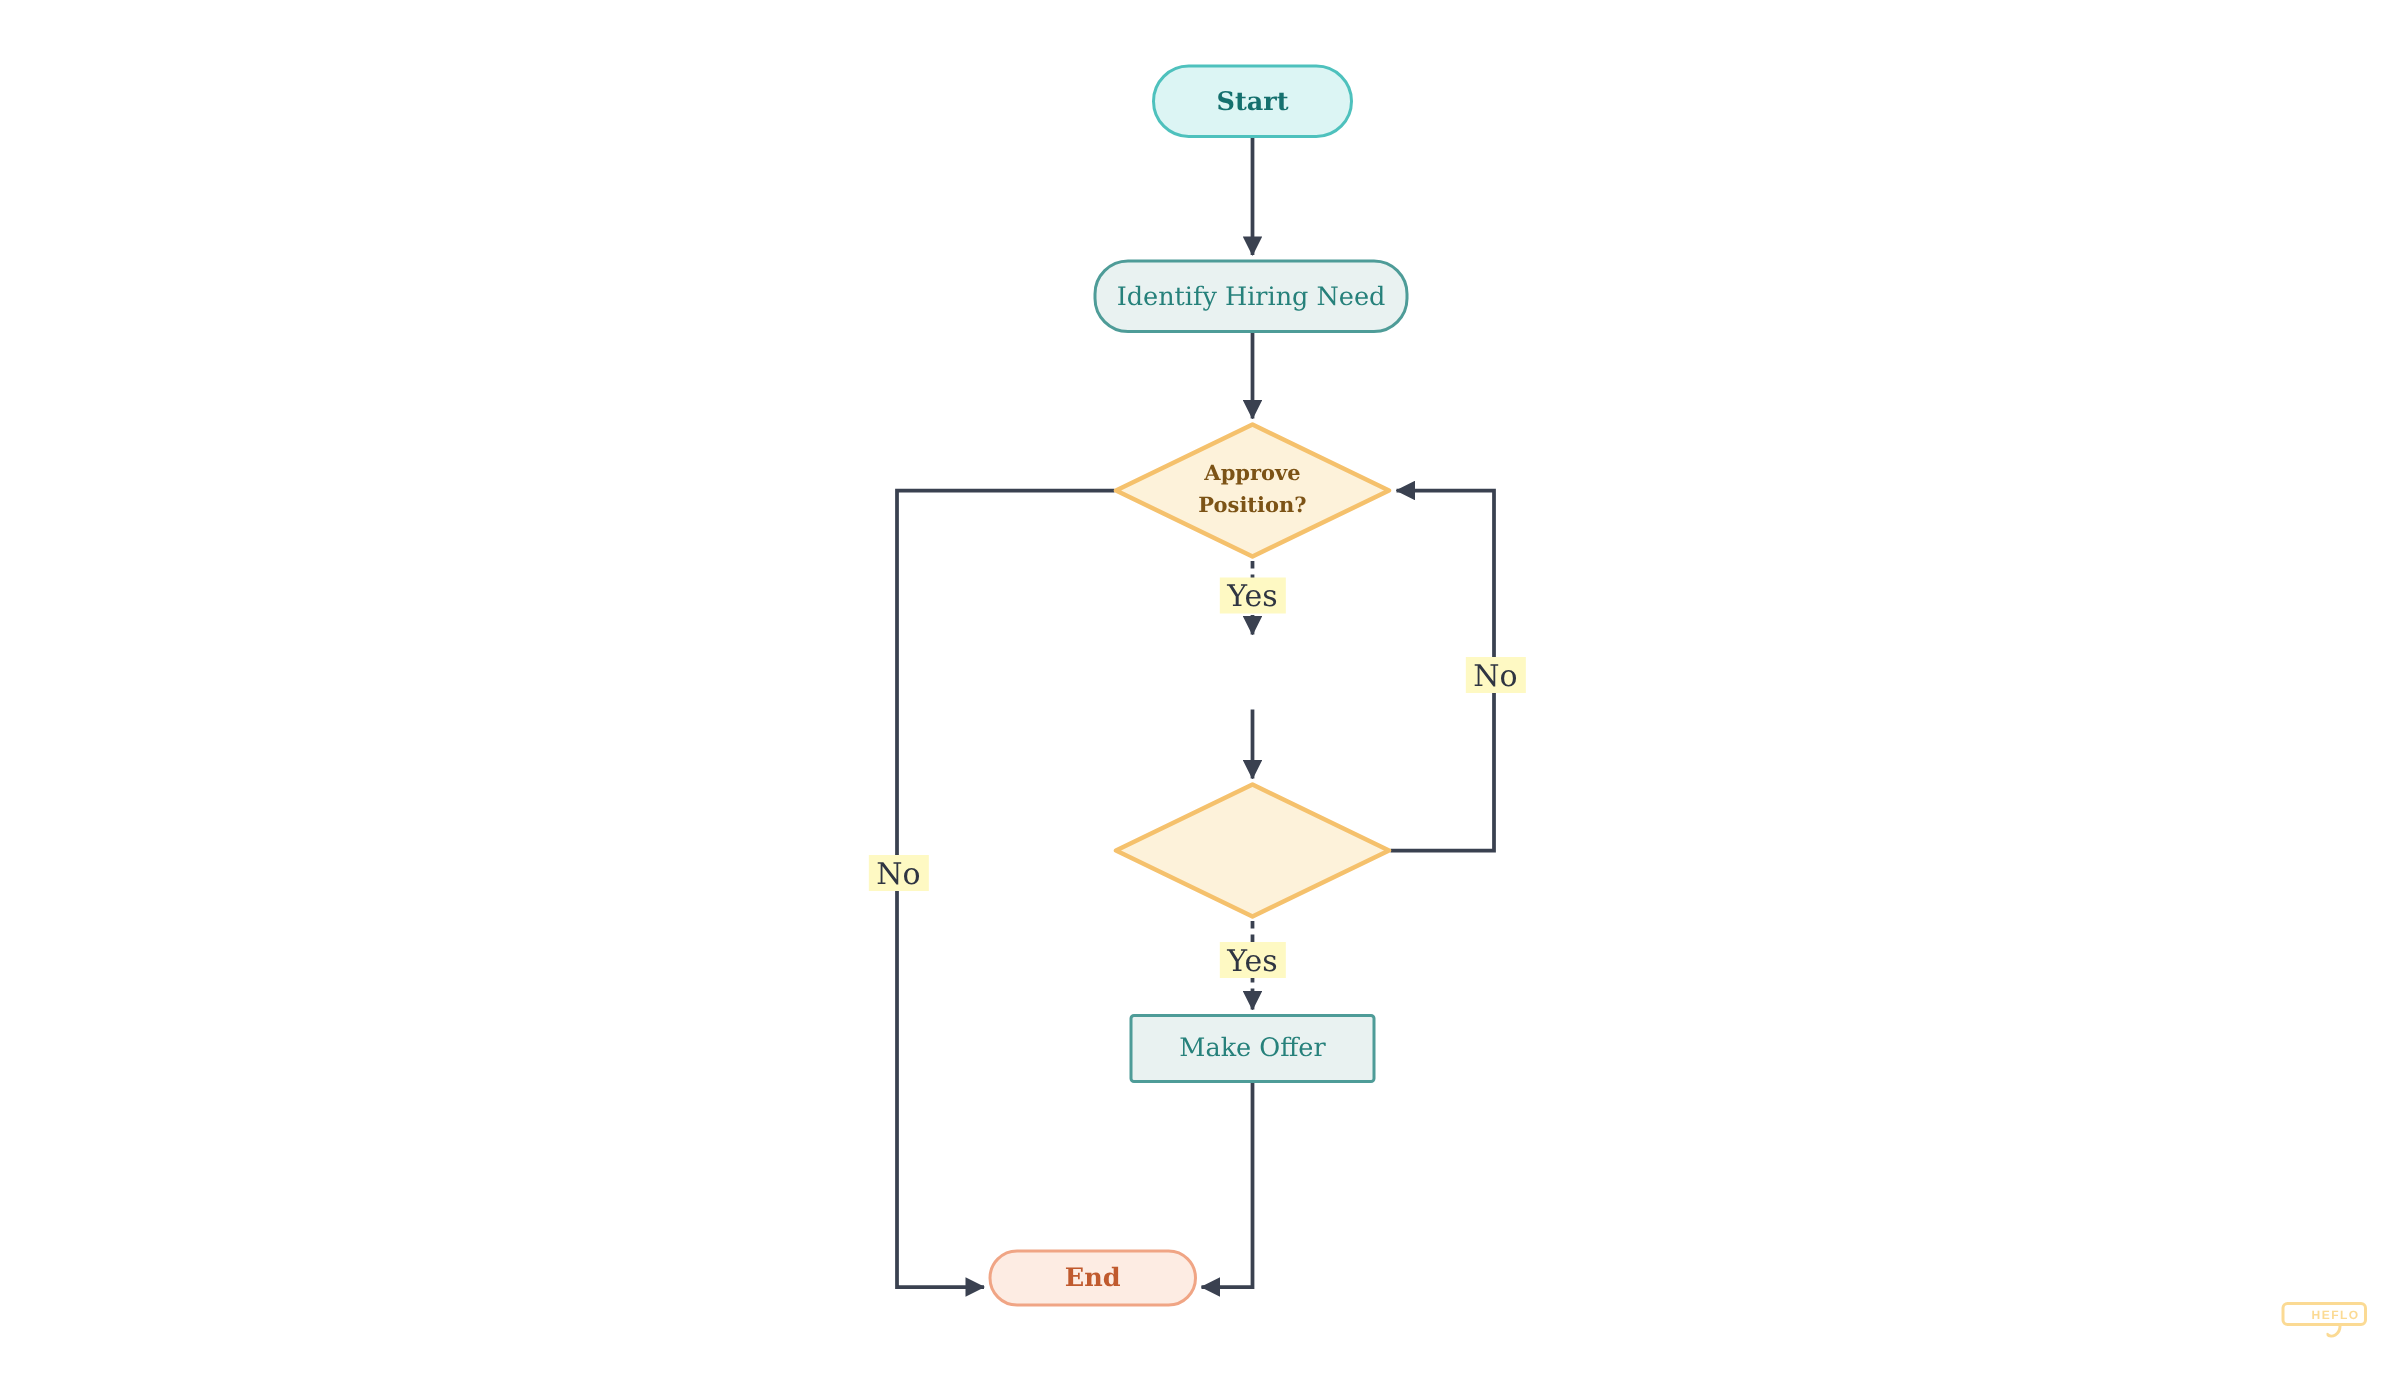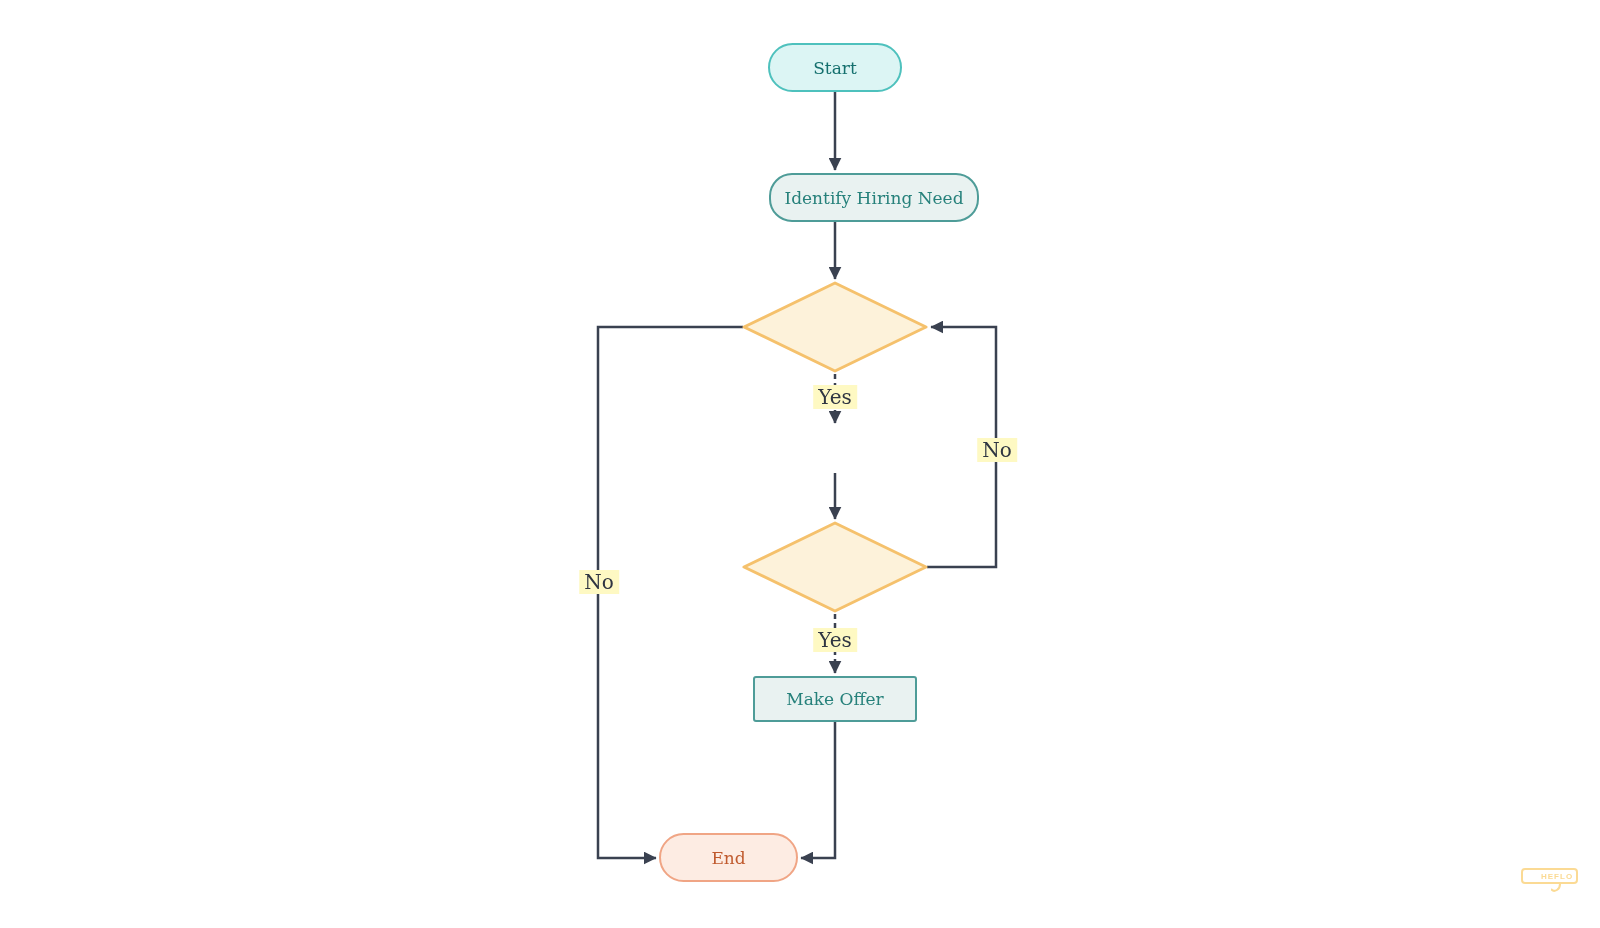--- a/index.html
+++ b/index.html
@@ -6,21 +6,21 @@
   html,body { width:1600px; height:928px; background:#ffffff; overflow:hidden; }
   .canvas { position:relative; width:1600px; height:928px; background:#ffffff;
             font-family:"DejaVu Serif","Liberation Serif",serif; }
   svg.connectors { position:absolute; left:0; top:0; width:1600px; height:928px;
                    pointer-events:none; }
   .edge { stroke:#3a4150; stroke-width:2.5; fill:none; }
   .edge.dashed { stroke-dasharray:5 4; }
 
   .node { position:absolute; display:flex; align-items:center; justify-content:center;
           text-align:center; }
-  .terminator { border-radius:26px; border:2.5px solid; font-weight:normal; font-size:17px; }
+  .terminator { border-radius:26px; border:2.5px solid; font-weight:bold; font-size:17px; }
   .start-node { background:#dcf5f4; border-color:#4ec1bd; color:#15706e; }
   .end-node   { background:#fdece3; border-color:#f0a585; color:#c05a2e; }
   .process { background:#e9f2f1; border:2.5px solid #4e9c98; color:#26817b;
              font-size:17px; border-radius:3px; }
   .decision { background:transparent; }
   .decision svg { position:absolute; left:0; top:0; width:100%; height:100%; }
   .decision polygon { fill:#fdf2da; stroke:#f5c16c; stroke-width:3; stroke-linejoin:round; }
   .diamond-label { position:relative; z-index:1; font-weight:bold; font-size:14px;
                    color:#7c5316; line-height:1.5; padding:0 40px; }
 
@@ -53,42 +53,43 @@
     <path class="edge dashed" d="M835,614 V673" marker-end="url(#arrowhead)"></path>
     <path class="edge" d="M835,722 V858 H801" marker-end="url(#arrowhead)"></path>
     <path class="edge" d="M743,327 H598 V858 H656" marker-end="url(#arrowhead)"></path>
     <path class="edge" d="M927,567 H996 V327 H931" marker-end="url(#arrowhead)"></path>
   </svg>
 
   <div class="node terminator start-node" style="left:768px; top:43px; width:134px; height:49px;">
     <span>Start</span>
   </div>
 
-  <div class="node process" style="left:769px; top:173px; width:210px; height:49px;border-radius:23px;">
+  <div class="node process" style="left:729px; top:173px; width:210px; height:49px;border-radius:23px;">
     <span>Identify Hiring Need</span>
   </div>
 
   <div class="node decision" style="left:741px; top:280px; width:188px; height:94px;">
     <svg viewBox="0 0 188 94" xmlns="http://www.w3.org/2000/svg">
       <polygon points="94,3 185,47 94,91 3,47"></polygon>
     </svg>
+    <span class="diamond-label">Approve Position?</span>
   </div>
 
 
   <div class="node decision" style="left:741px; top:520px; width:188px; height:94px;">
     <svg viewBox="0 0 188 94" xmlns="http://www.w3.org/2000/svg">
       <polygon points="94,3 185,47 94,91 3,47"></polygon>
     </svg>
   </div>
 
   <div class="node process" style="left:753px; top:676px; width:164px; height:46px;">
     <span>Make Offer</span>
   </div>
 
-  <div class="node terminator end-node" style="left:659px; top:833px; width:139px; height:49px;">
+  <div class="node terminator end-node" style="left:659px; top:833px; width:139px; height:38px;">
     <span>End</span>
   </div>
 
   <div class="edge-label" style="left:835px; top:397px;">Yes</div>
   <div class="edge-label" style="left:835px; top:640px;">Yes</div>
   <div class="edge-label" style="left:599px; top:582px;">No</div>
   <div class="edge-label" style="left:997px; top:450px;">No</div>
 
   <div class="watermark">
     <span class="wm-badge">HEFLO</span>

